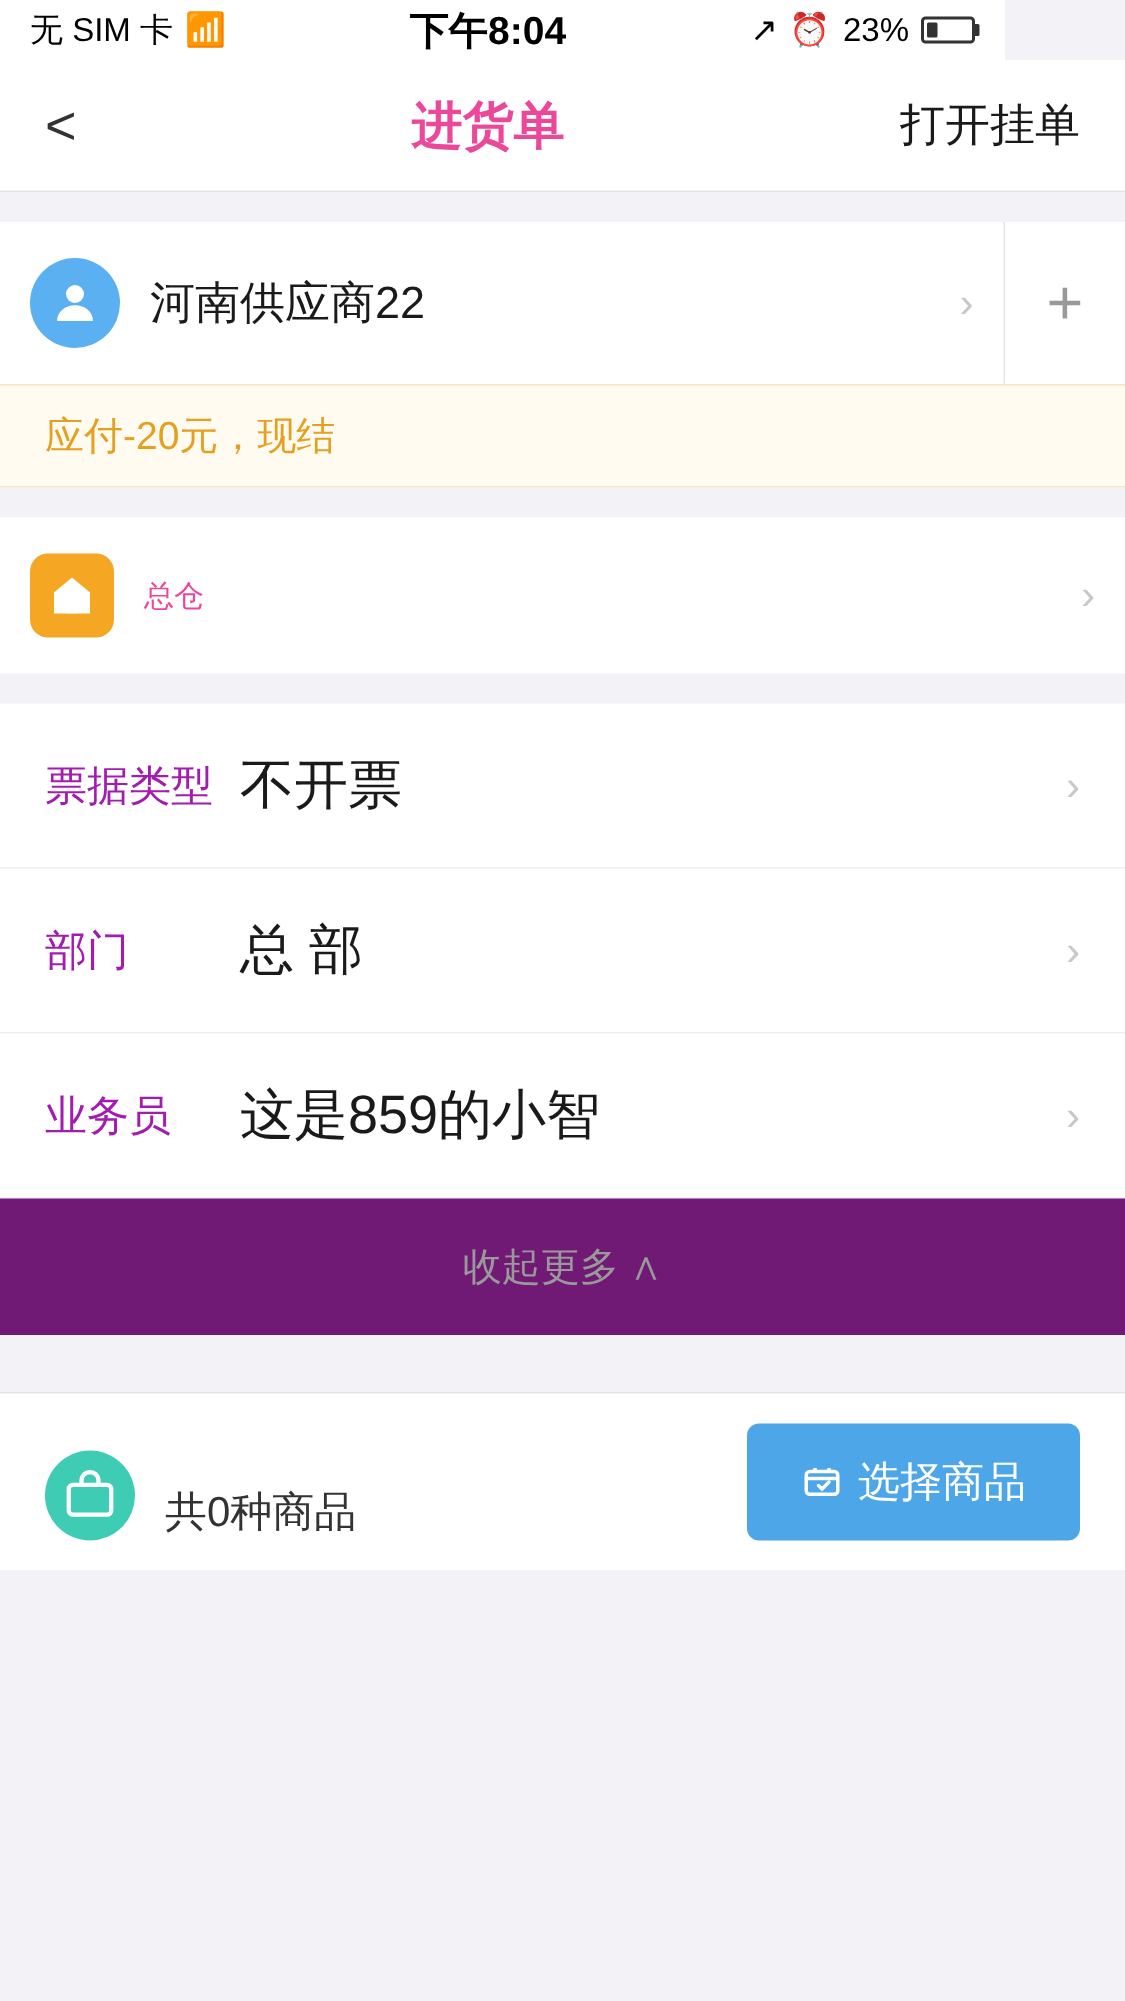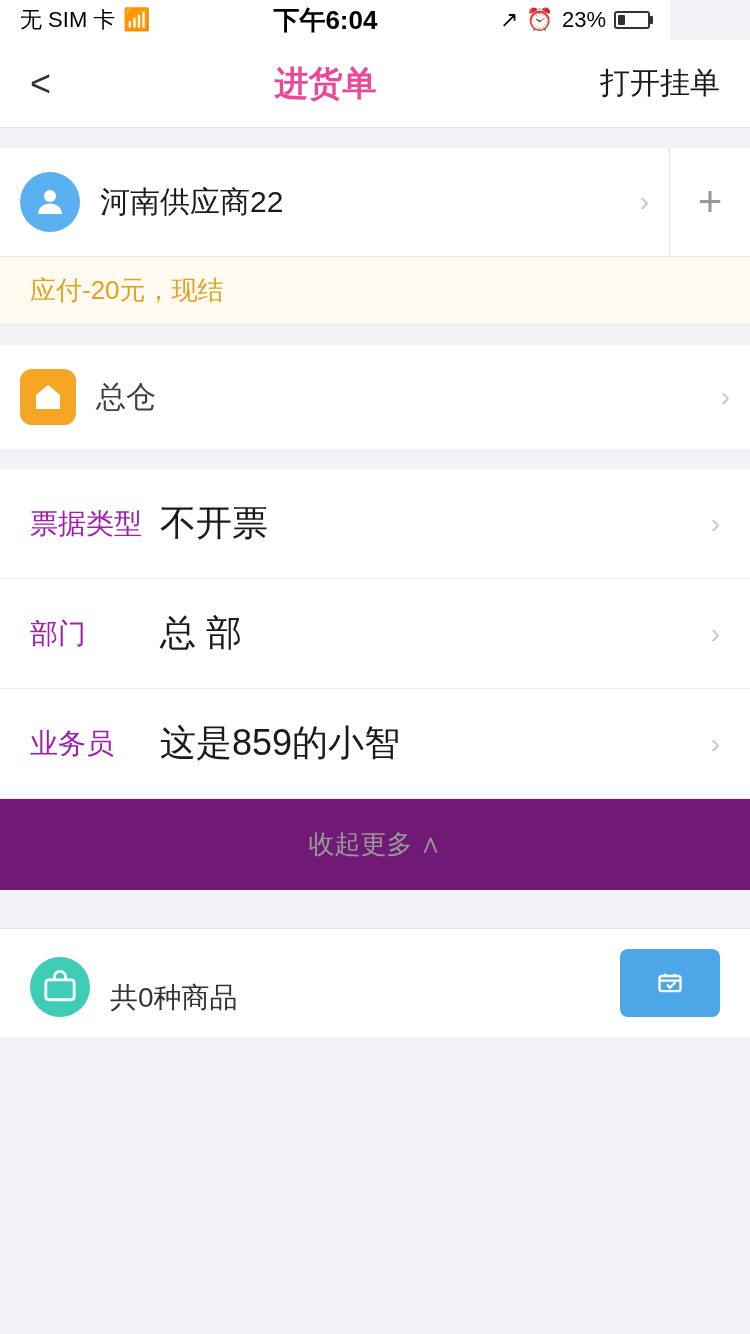--- a/index.html
+++ b/index.html
@@ -108,21 +108,21 @@
       padding: 24px 20px;
       margin-top: 20px;
     }
     .warehouse-icon {
       width: 56px; height: 56px; border-radius: 12px;
       background: #f5a623;
       display: flex; align-items: center; justify-content: center;
       margin-right: 20px; flex-shrink: 0;
     }
     .warehouse-icon svg { width: 32px; height: 32px; fill: #fff; }
-    .warehouse-name { font-size: 30px; color: #404040; flex: 1; font-family: Liberation Serif, serif; }
+    .warehouse-name { font-size: 20px; color: #ec4899; flex: 1; font-family: Liberation Serif, serif; }
     .row-chevron { font-size: 28px; color: #c7c7cc; }
 
     
     .form-section {
       background: #fff;
       margin-top: 20px;
     }
     .form-row {
       display: flex; align-items: center;
       padding: 30px 30px;
@@ -185,21 +185,21 @@
     }
   </style>
 </head>
 <body>
 
 <div class="status-bar">
   <div class="status-left">
     <span>无 SIM 卡</span>
     <span class="wifi-icon">📶</span>
   </div>
-  <div class="status-center">下午6:04</div>
+  <div class="status-center">下午8:04</div>
   <div class="status-right">
     <span>↗</span>
     <span>⏰</span>
     <span>23%</span>
     <span class="battery-box">
       <span class="battery-fill"></span>
       <span class="battery-tip"></span>
     </span>
   </div>
 </div>
@@ -271,16 +271,17 @@
       <path d="M16 7V5a4 4 0 00-8 0v2" fill="none" stroke="#fff" stroke-width="2"></path>
     </svg>
   </div>
   <span class="goods-count">共0种商品</span>
   <button class="select-btn">
     <svg viewBox="0 0 24 24">
       <rect x="3" y="6" width="18" height="13" rx="2" fill="none" stroke="#fff" stroke-width="2"></rect>
       <path d="M3 10h18M8 6V4m8 2V4" fill="none" stroke="#fff" stroke-width="2"></path>
       <path d="M10 14l2 2 4-4" fill="none" stroke="#fff" stroke-width="2" stroke-linecap="round"></path>
     </svg>
+    <span>选择商品</span>
   </button>
 </div>
 
 <div class="page-rest"></div>
 
 </body></html>

